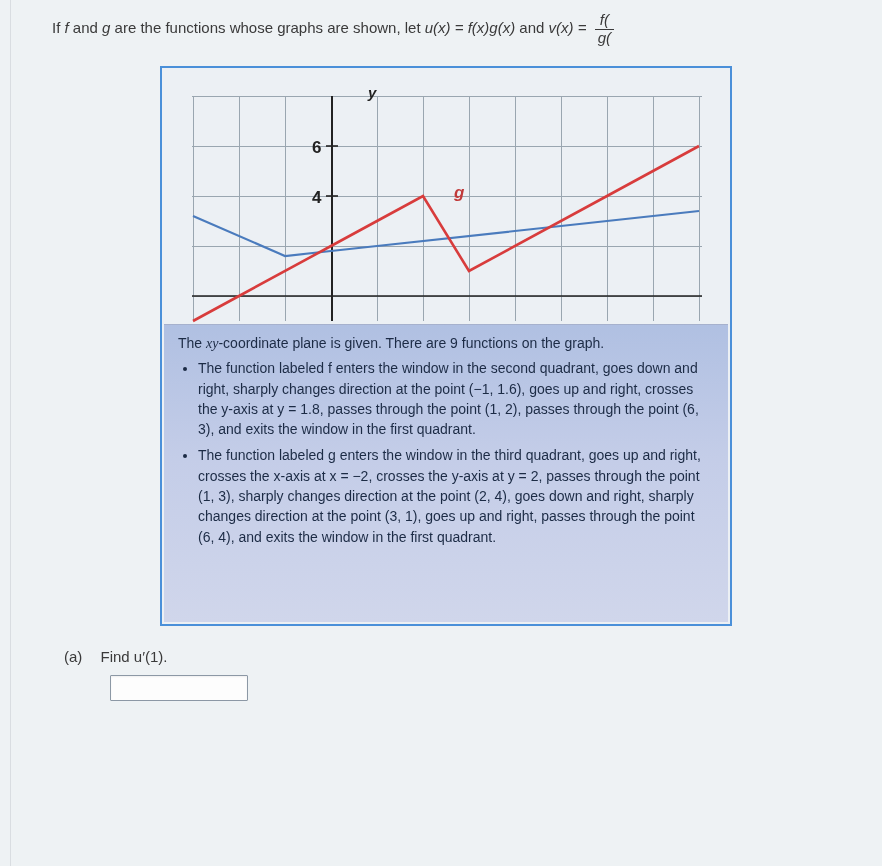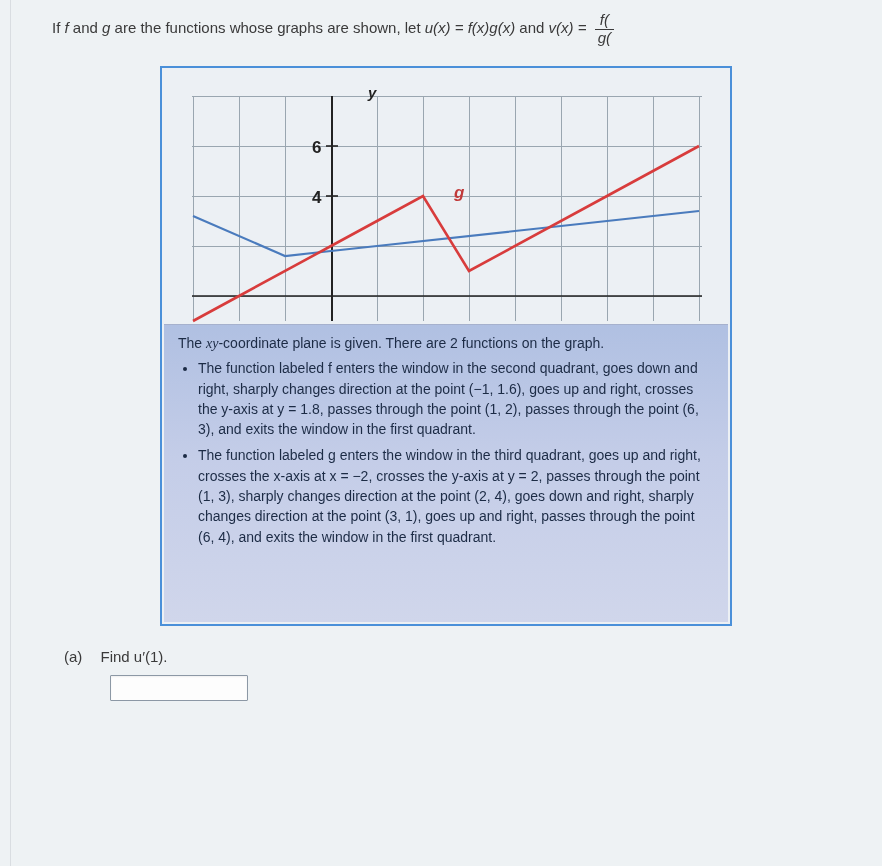--- a/index.html
+++ b/index.html
@@ -137,21 +137,21 @@
     <line x1="134" y1="50" x2="146" y2="50" stroke="#222" stroke-width="1.6"></line>
     <line x1="134" y1="100" x2="146" y2="100" stroke="#222" stroke-width="1.6"></line>
 
     <polyline fill="none" stroke="#4a7bbd" stroke-width="2.2" points="1,120 93,160 139,155 185,150 415,125 507,115"></polyline>
 
     <polyline fill="none" stroke="#d83c3c" stroke-width="2.6" points="1,225 47,200 139,150 185,125 231,100 277,175 415,100 507,50"></polyline>
   </svg>
 
   <div class="desc-box">
     <div>
-      <span>The </span><span class="it">xy</span><span>-coordinate plane is given. There are 2 functions on the graph.</span>
+      <span>The </span><span class="it">xy</span><span>-coordinate plane is given. There are 9 functions on the graph.</span>
     </div>
     <ul>
       <li>The function labeled f enters the window in the second quadrant, goes down and right, sharply changes direction at the point (−1, 1.6), goes up and right, crosses the y-axis at y = 1.8, passes through the point (1, 2), passes through the point (6, 3), and exits the window in the first quadrant.</li>
       <li>The function labeled g enters the window in the third quadrant, goes up and right, crosses the x-axis at x = −2, crosses the y-axis at y = 2, passes through the point (1, 3), sharply changes direction at the point (2, 4), goes down and right, sharply changes direction at the point (3, 1), goes up and right, passes through the point (6, 4), and exits the window in the first quadrant.</li>
     </ul>
   </div>
 </div>
 
 <div class="questions">
   <div class="q-row">

